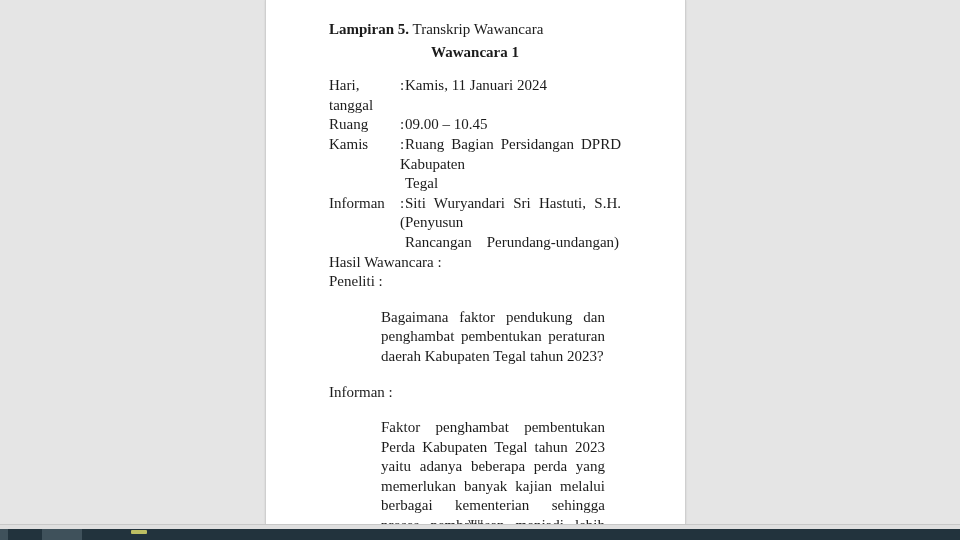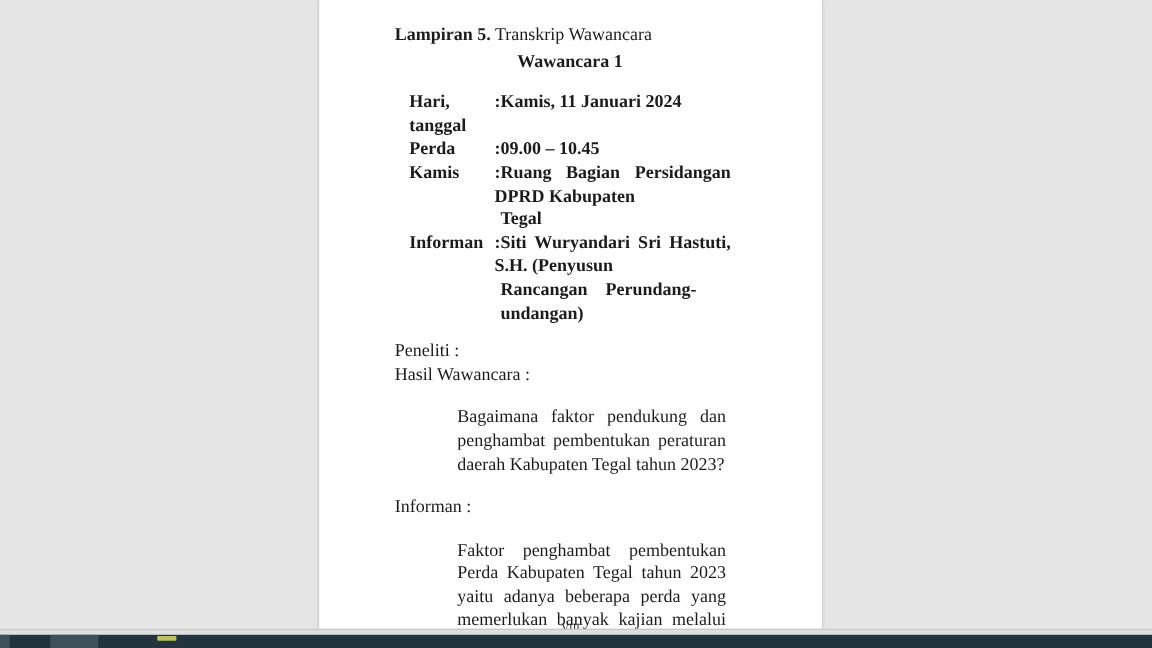--- a/index.html
+++ b/index.html
@@ -55,22 +55,21 @@
   }
 
   .doc-title {
     margin: 0 0 14px 0;
     text-align: center;
     font-weight: bold;
   }
 
   
   .meta {
-    margin: 12px;
-    font-weight: bold;
+    margin: 0;
   }
   .meta-row {
     display: flex;
     align-items: flex-start;
   }
   .meta-label {
     width: 71px;
     flex: 0 0 71px;
   }
   .meta-value {
@@ -158,41 +157,41 @@
       <p class="doc-title">Wawancara 1</p>
 
       <div class="meta">
 
         <div class="meta-row">
           <span class="meta-label">Hari, tanggal</span>
           <span class="meta-value"><span class="colon">:</span><span>Kamis, 11 Januari 2024</span></span>
         </div>
 
         <div class="meta-row">
-          <span class="meta-label">Perda</span>
+          <span class="meta-label">Ruang</span>
           <span class="meta-value"><span class="colon">:</span><span>09.00 – 10.45</span></span>
         </div>
 
         <div class="meta-row">
           <span class="meta-label">Kamis</span>
           <span class="meta-value"><span class="colon">:</span><span>Ruang Bagian Persidangan DPRD Kabupaten</span></span>
         </div>
         <div class="plain-line meta-wrap-line">Tegal</div>
 
         <div class="meta-row">
           <span class="meta-label">Informan</span>
           <span class="meta-value"><span class="colon">:</span><span>Siti Wuryandari Sri Hastuti, S.H. (Penyusun</span></span>
         </div>
         <div class="plain-line meta-wrap-line">Rancangan&nbsp;&nbsp;&nbsp; Perundang-undangan)</div>
 
       </div>
 
+      <p class="plain-line">Hasil Wawancara :</p>
+
       <p class="plain-line">Peneliti :</p>
-
-      <p class="plain-line">Hasil Wawancara :</p>
 
       <p class="para">Bagaimana faktor pendukung dan penghambat pembentukan peraturan daerah Kabupaten Tegal tahun 2023?</p>
 
       <p class="plain-line">Informan :</p>
 
       <p class="para">Faktor penghambat pembentukan Perda Kabupaten Tegal tahun 2023 yaitu adanya beberapa perda yang memerlukan banyak kajian melalui berbagai kementerian sehingga proses pembahasan menjadi lebih sulit, rumit dan lama, tidak seperti perda perda biasa. Misalnya adalah Raperda tentang Pencegahan dan Peningkatan Kualitas Perumahan dan Permukiman kumuh. Selain itu, proses pembahasan di panitia khusus juga membutuhkan waktu yang lama. Ketika akhir tahun, Raperda tentang Sosialisasi Peraturan Daerah dan Non Peraturan Daerah</p>
 
     </div>
 
     <div class="page-number">VIII</div>

